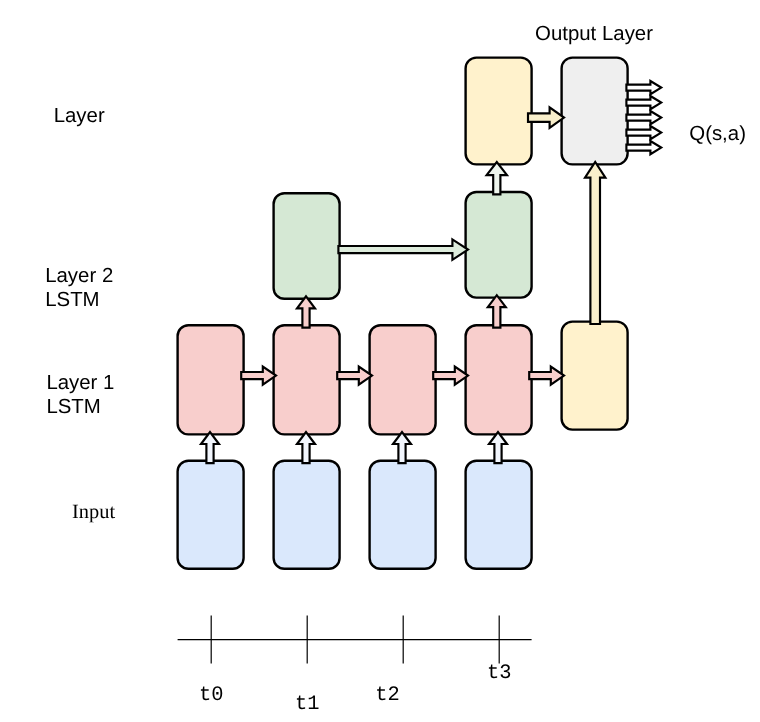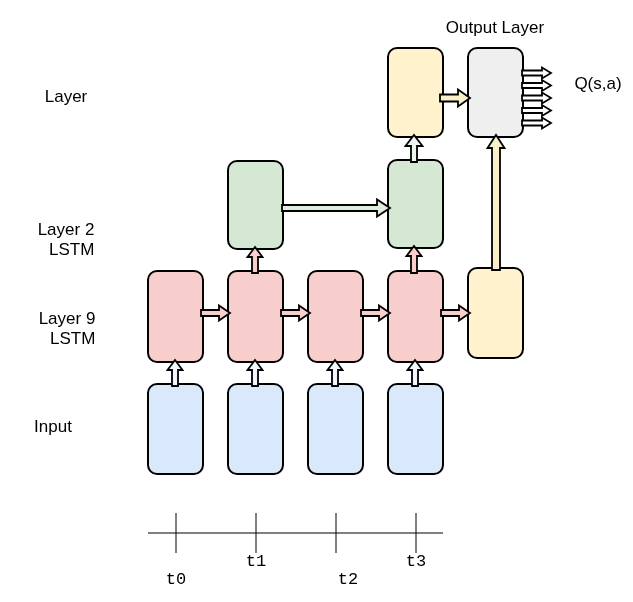--- a/index.html
+++ b/index.html
@@ -17,21 +17,21 @@
     border-radius:10px;
     z-index:1;
   }
   #edge-layer{
     position:absolute;left:0;top:0;z-index:3;
     pointer-events:none;
   }
   .lbl{
     position:absolute;
     transform:translateX(-50%);
-    text-align:right;
+    text-align:left;
     color:#000;
     font-size:17px;
     line-height:20px;
     white-space:nowrap;
     z-index:4;
   }
   .lbl span{display:block;}
   .tick-lbl{
     font-family:Liberation Mono, monospace;
     font-size:17px;
@@ -100,28 +100,28 @@
   </svg>
 
   <div class="lbl" style="left:66px;top:87px;">Layer</div>
 
   <div class="lbl" style="left:66px;top:199px;margin-top:21px;">
     <span>Layer 2</span>
     <span>LSTM</span>
   </div>
 
   <div class="lbl" style="left:67px;top:309px;">
-    <span>Layer 9</span>
+    <span>Layer 1</span>
     <span>LSTM</span>
   </div>
 
-  <div class="lbl" style="left:53px;top:417px;">Input</div>
+  <div class="lbl" style="left:78px;top:417px;font-family:Liberation Serif, serif;">Input</div>
 
   <div class="lbl title-lbl" style="left:495px;top:18px;">Output Layer</div>
 
-  <div class="lbl" style="left:598px;top:74px;">Q(s,a)</div>
+  <div class="lbl" style="left:598px;top:102px;">Q(s,a)</div>
 
   <div class="lbl tick-lbl" style="left:176px;top:570px;">t0</div>
-  <div class="lbl tick-lbl" style="left:256px;top:552px;">t1</div>
-  <div class="lbl tick-lbl" style="left:348px;top:570px;">t2</div>
+  <div class="lbl tick-lbl" style="left:256px;top:578px;">t1</div>
+  <div class="lbl tick-lbl" style="left:323px;top:570px;">t2</div>
   <div class="lbl tick-lbl" style="left:416px;top:552px;">t3</div>
 
 </div>
 
 </body></html>

